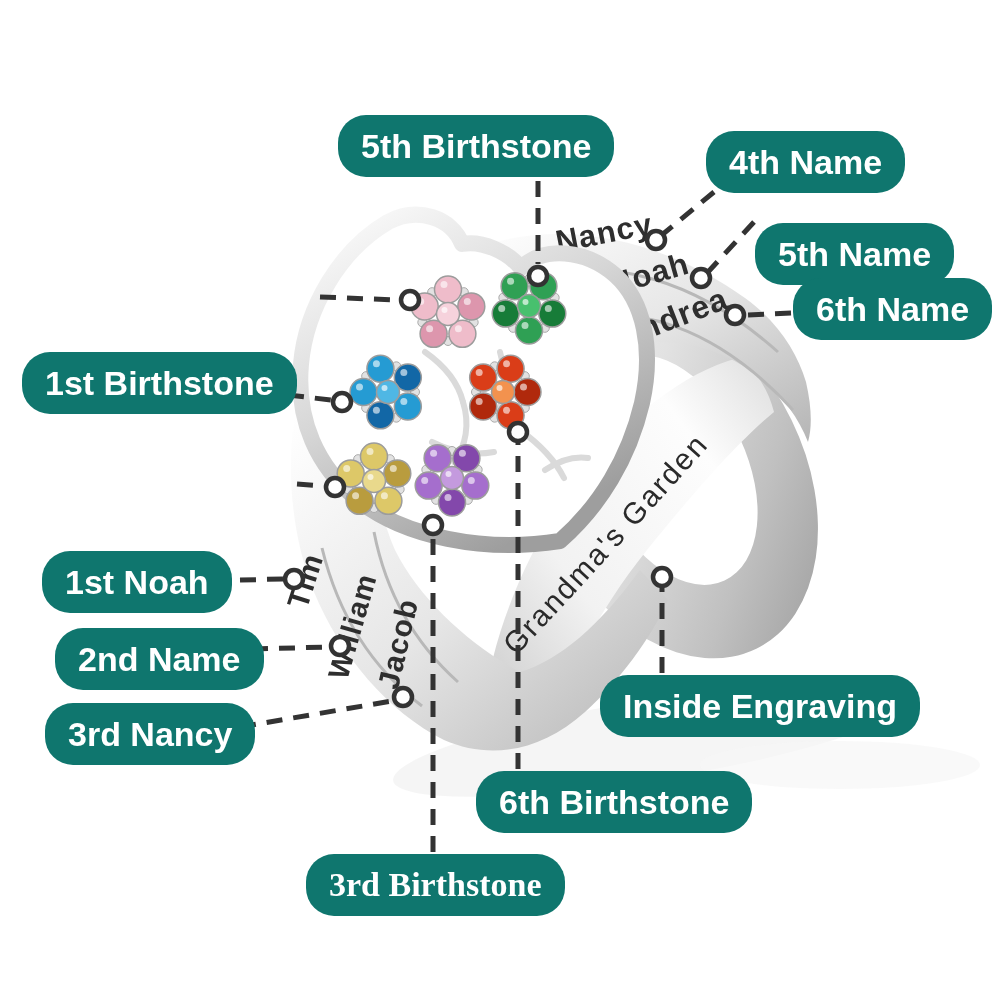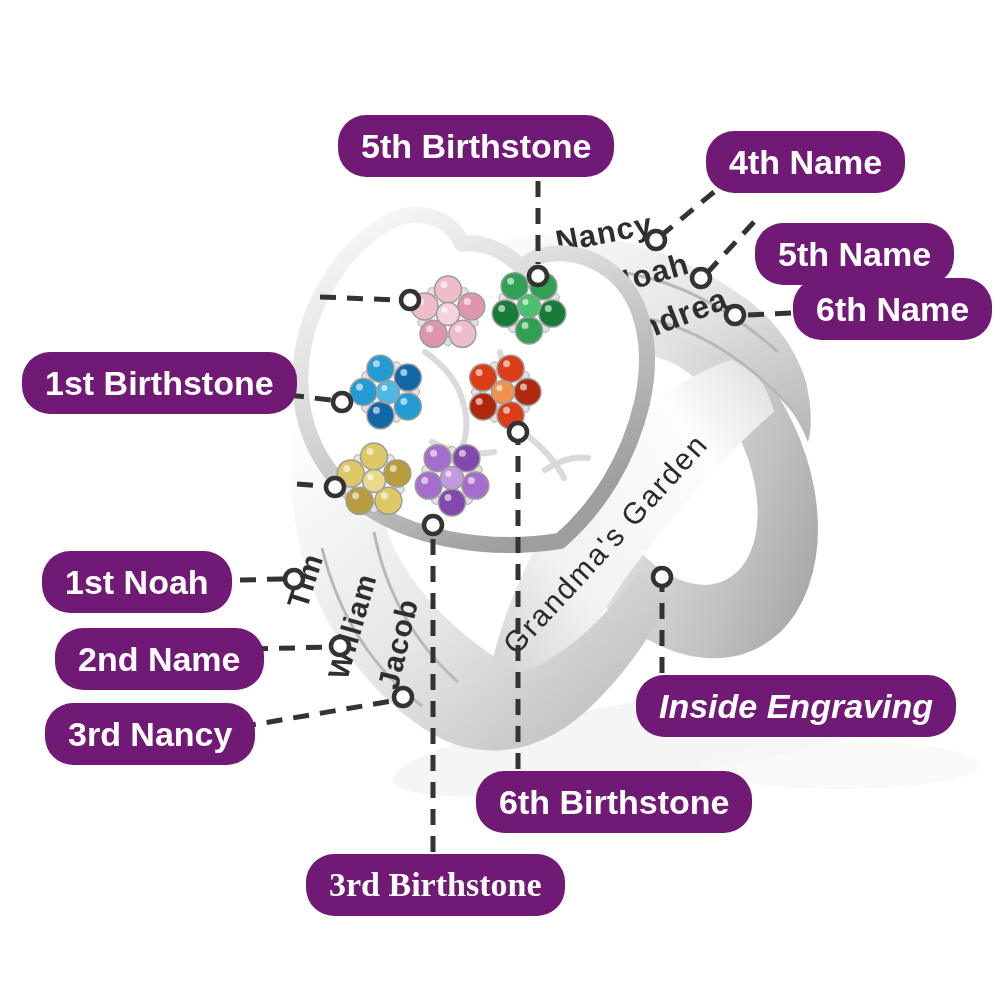--- a/index.html
+++ b/index.html
@@ -2,36 +2,36 @@
 <html><head>
 <meta charset="utf-8">
 <style>
   html,body{margin:0;padding:0;background:#ffffff;}
   #stage{
     position:relative;width:1000px;height:1000px;background:#ffffff;
     overflow:hidden;font-family:"Liberation Sans",sans-serif;
   }
   #ring-svg{position:absolute;left:0;top:0;}
   .callout{
-    position:absolute;background:#701a75;color:#ffffff;
+    position:absolute;background:#0f766e;color:#ffffff;
     font-family:"Liberation Sans",sans-serif;font-weight:700;font-size:34px;line-height:1;
     padding:14px 23px;border-radius:28px;white-space:nowrap;letter-spacing:0px;
   }
   
   .c-b5 {left:338px;top:115px;}
   .c-n4 {left:706px;top:131px;text-align:right;}
   .c-n5 {left:755px;top:203px;margin-top:20px;}
   .c-n6 {left:793px;top:278px;}
   .c-b4 {left:52px; top:266px;}
   .c-b1 {left:22px; top:352px;}
   .c-b2 {left:14px; top:450px;}
   .c-nm1{left:42px; top:551px;}
   .c-nm2{left:55px; top:628px;}
   .c-nm3{left:45px; top:703px;}
-  .c-ie {left:636px;top:675px;font-style:italic;}
+  .c-ie {left:600px;top:675px;}
   .c-b6 {left:476px;top:771px;}
   .c-b3 {left:306px;top:854px;font-family:Liberation Serif, serif;}
   .engrave{
     font-family:"Liberation Sans",sans-serif;font-weight:700;fill:#2e2e2e;
     letter-spacing:1px;
   }
   .engrave-inside{
     font-family:"Liberation Sans",sans-serif;font-weight:400;fill:#2a2a2a;
     letter-spacing:2px;
   }

